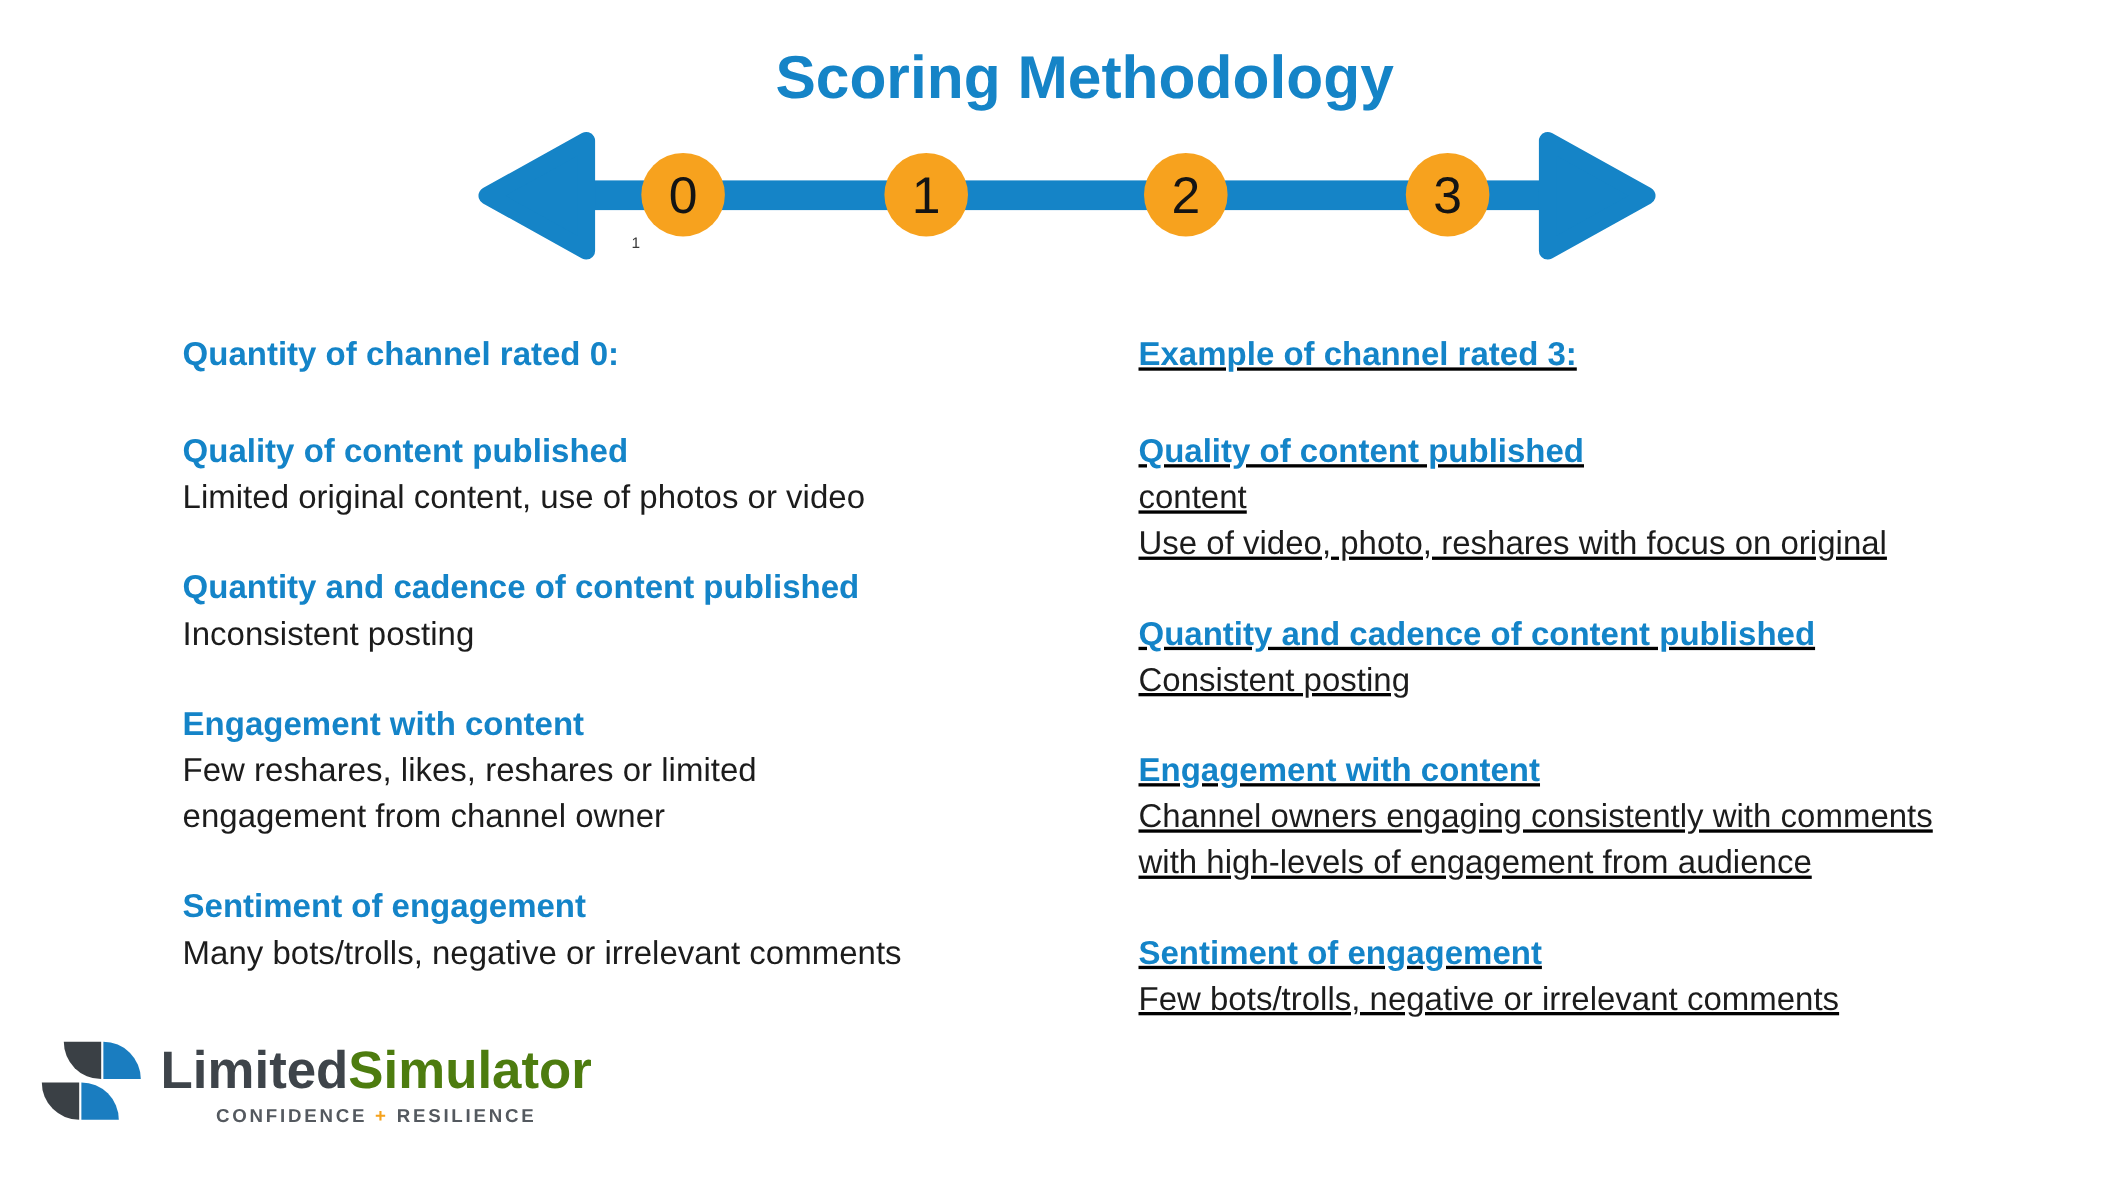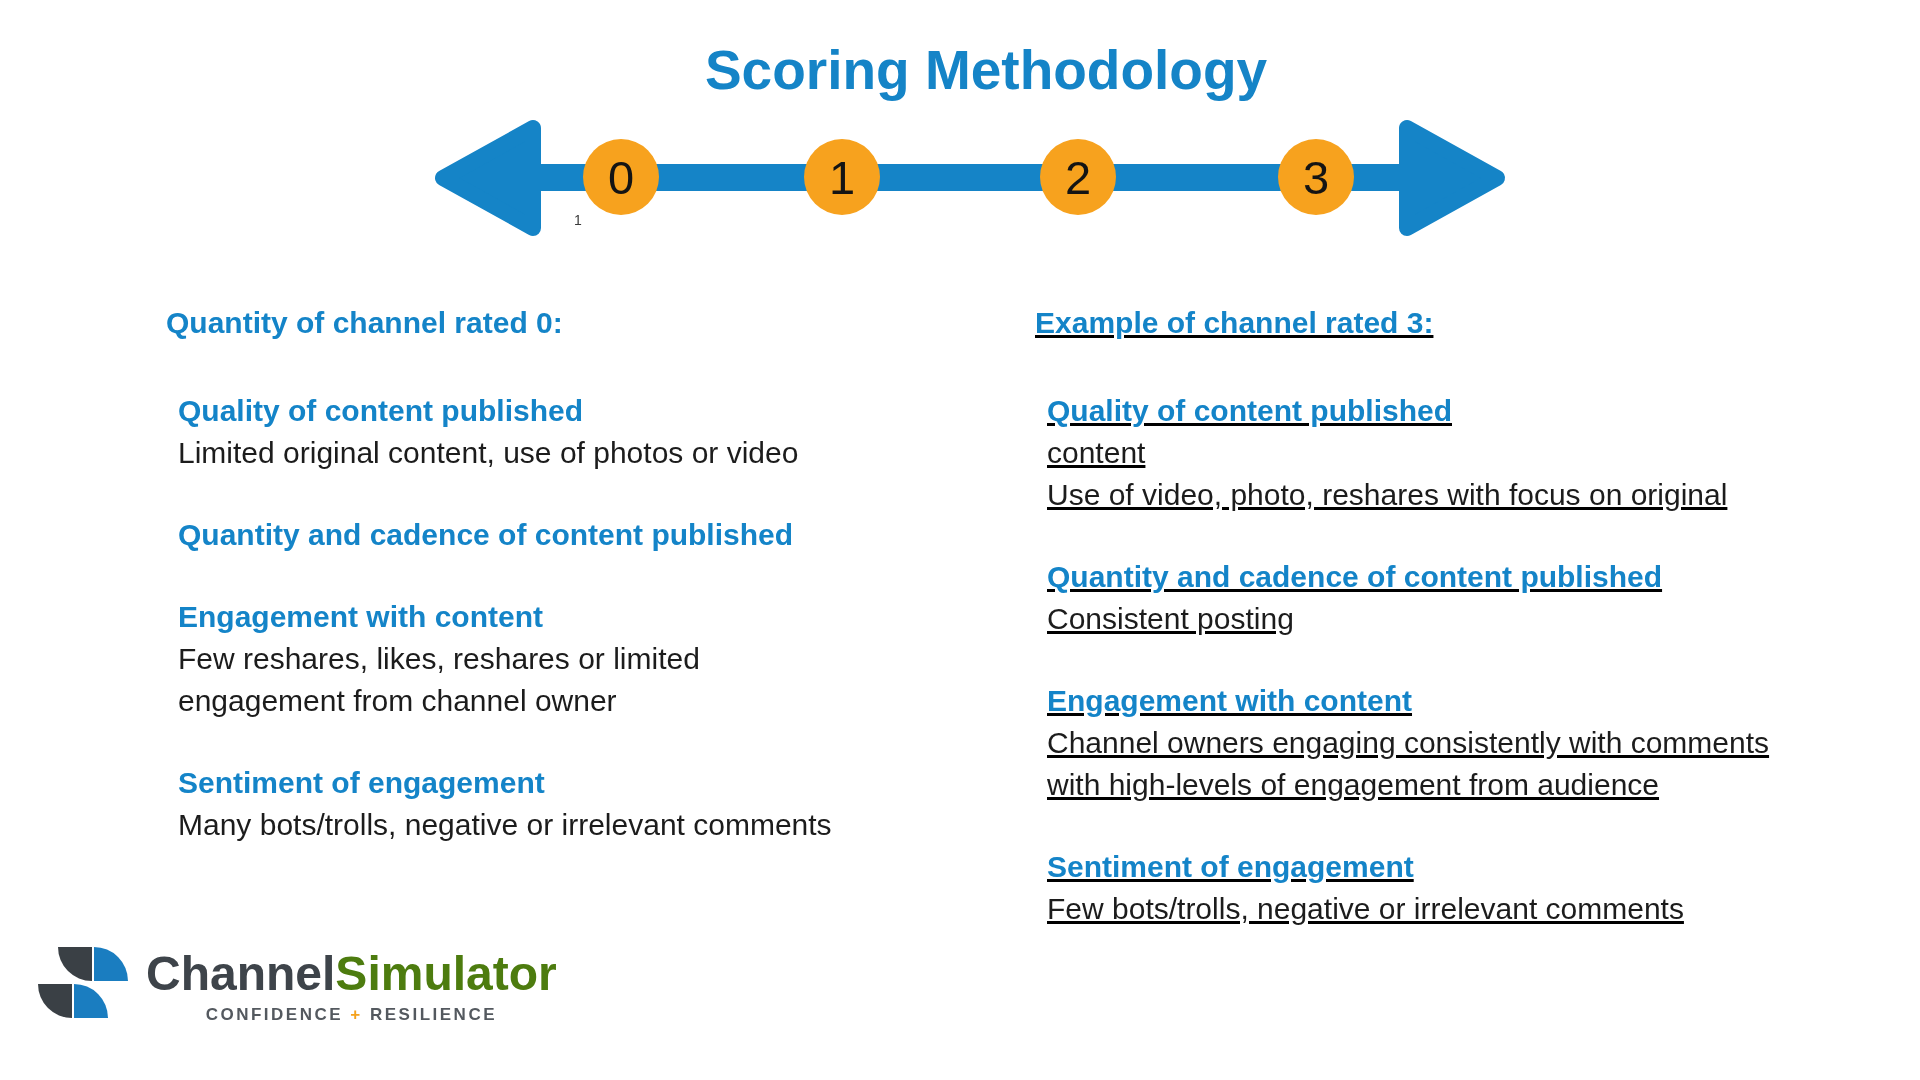--- a/index.html
+++ b/index.html
@@ -18,21 +18,21 @@
     font-size:47px;font-weight:400;color:#141414;
   }
   .c0{left:583px;} .c1{left:804px;} .c2{left:1040px;} .c3{left:1278px;}
   .footnote{position:absolute;left:574px;top:212px;font-size:14px;color:#3a3a3a;}
   .col{position:absolute;top:302px;}
   .col-left{left:166px;width:760px;}
   .col-right{left:1035px;width:860px;text-decoration:underline;}
   .ex-heading{
     font-size:30px;font-weight:bold;color:#1484C8;line-height:42px;margin:0 0 46px 0;
   }
-  .block{margin:0 0 40px 12px;}
+  .block{margin:0 0 40px 0;}
   .block-heading{
     font-size:30px;font-weight:bold;color:#1484C8;line-height:42px;margin:0;
   }
   .block-line{
     font-size:30px;font-weight:normal;color:#1c1c1c;line-height:42px;margin:0;
   }
   .logo{position:absolute;left:38px;top:945px;}
   .logo-mark{position:absolute;left:0;top:2px;width:92px;height:71px;}
   .petal{position:absolute;width:34px;height:34px;}
   .petal-dark{background:#3A4045;border-radius:0 0 0 100%;}
@@ -80,20 +80,21 @@
   <div class="col col-left">
     <p class="ex-heading">Quantity of channel rated 0:</p>
 
     <div class="block">
       <p class="block-heading">Quality of content published</p>
       <p class="block-line">Limited original content, use of photos or video</p>
     </div>
 
     <div class="block">
       <p class="block-heading">Quantity and cadence of content published</p>
+      <p class="block-line">Inconsistent posting</p>
     </div>
 
     <div class="block">
       <p class="block-heading">Engagement with content</p>
       <p class="block-line">Few reshares, likes, reshares or limited</p>
       <p class="block-line">engagement from channel owner</p>
     </div>
 
     <div class="block">
       <p class="block-heading">Sentiment of engagement</p>
@@ -129,21 +130,21 @@
 
   <div class="logo">
     <div class="logo-mark">
       <div class="petal petal-dark p-td"></div>
       <div class="petal petal-blue p-tb"></div>
       <div class="petal petal-dark p-bd"></div>
       <div class="petal petal-blue p-bb"></div>
     </div>
     <div class="logo-text">
       <div class="brand">
-        <span class="brand-social">Channel</span><span class="brand-simulator">Simulator</span>
+        <span class="brand-social">Limited</span><span class="brand-simulator">Simulator</span>
       </div>
       <div class="tagline">
         <span>CONFIDENCE</span>
         <span class="plus">+</span>
         <span>RESILIENCE</span>
       </div>
     </div>
   </div>
 
 </div>

